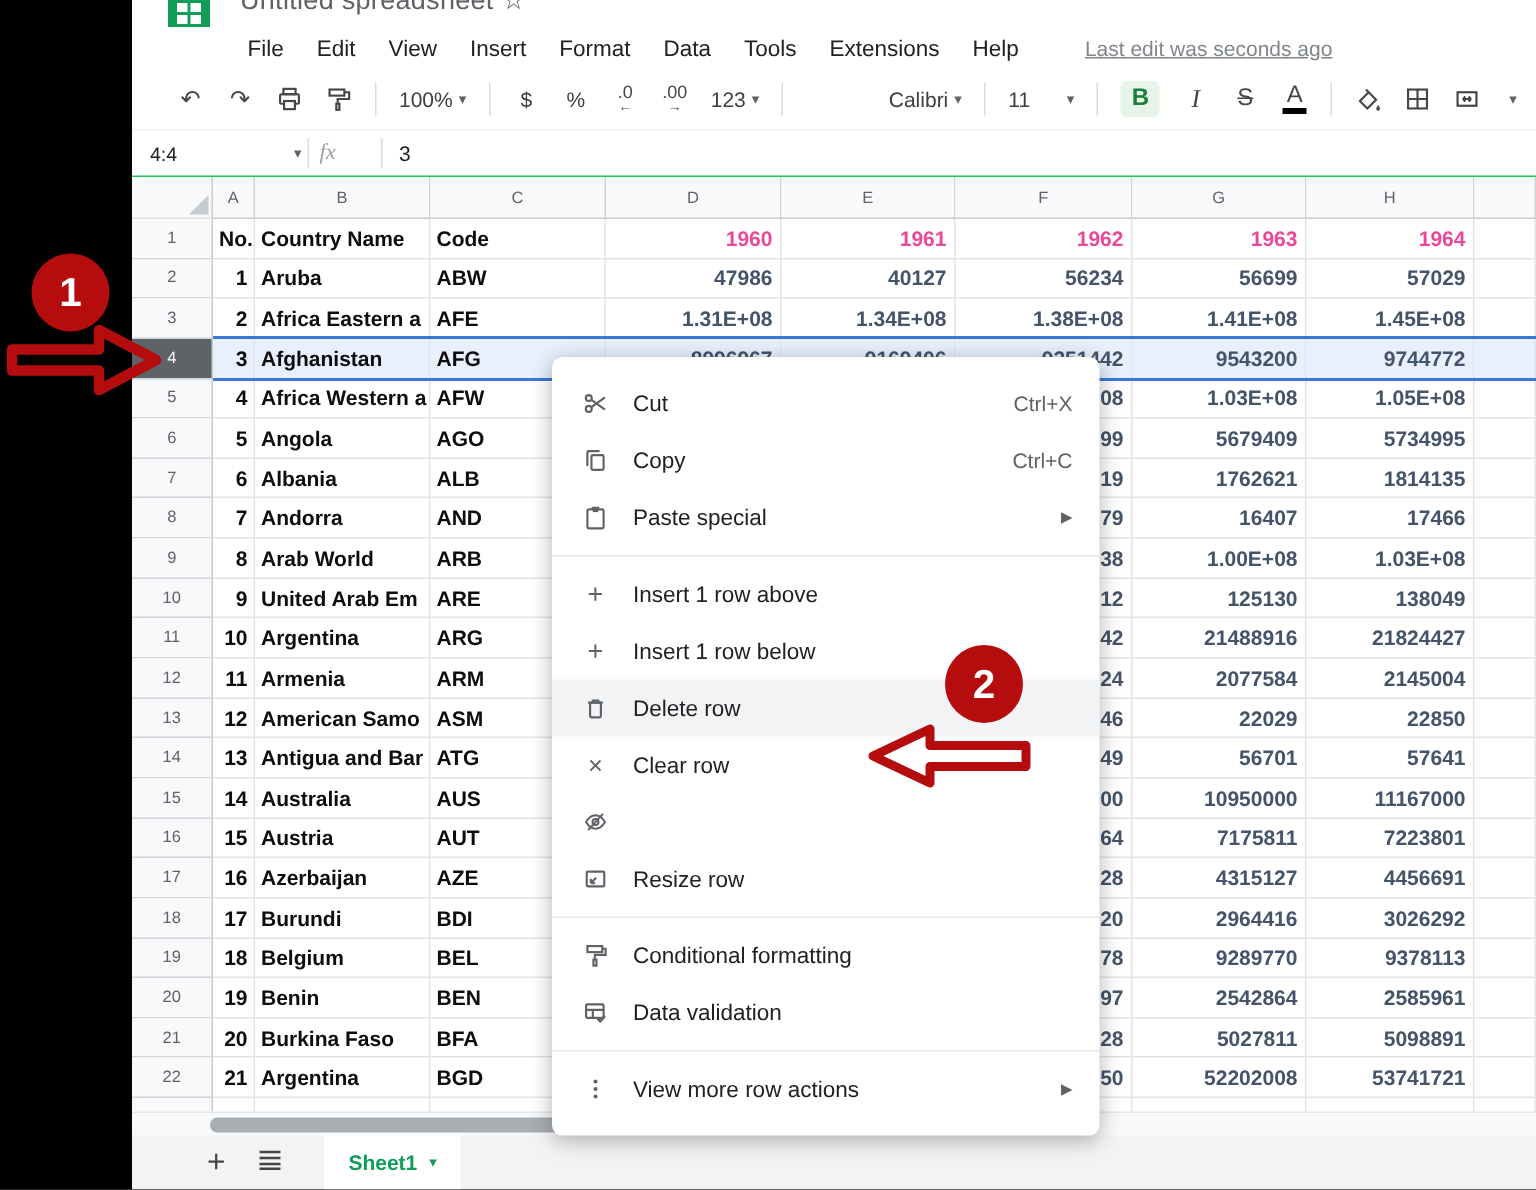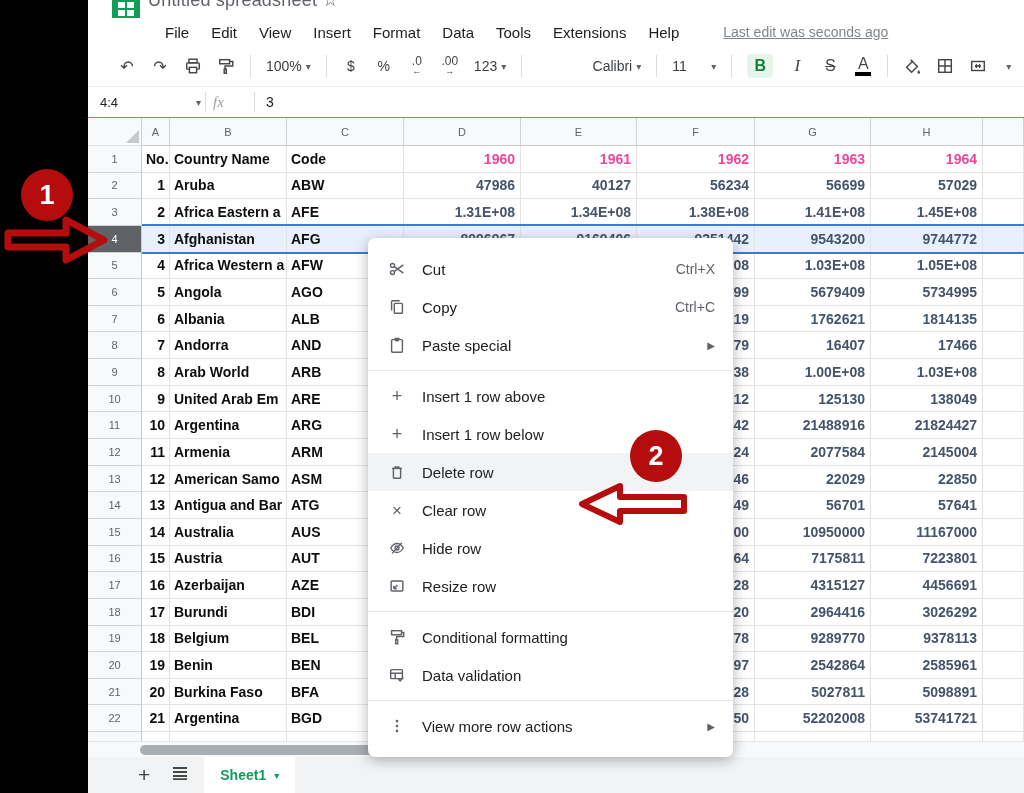--- a/index.html
+++ b/index.html
@@ -6,21 +6,21 @@
   .screen{position:relative;width:1024px;height:793px;overflow:hidden;background:#000;
           font-family:"Liberation Sans",sans-serif;}
   .left-strip{position:absolute;left:0;top:0;width:88px;height:793px;background:#000;}
   .app{position:absolute;left:88px;top:0;width:936px;height:793px;background:#fff;}
 
   
   .titlebar{position:absolute;left:0;top:0;width:936px;height:18px;overflow:hidden;background:#fff;}
   .sheets-logo{position:absolute;left:24px;top:-12px;width:28px;height:38px;background:#0f9d58;border-radius:5px;}
   .sheets-logo .lg{position:absolute;left:6px;top:14px;width:16px;height:14px;}
   .sheets-logo .lg div{position:absolute;background:#fff;}
-  .title-clip{position:absolute;left:60px;top:0;width:400px;height:11px;overflow:hidden;}
+  .title-clip{position:absolute;left:72px;top:0;width:400px;height:11px;overflow:hidden;}
   .title-clip span{display:block;transform:translateY(-11px);font-size:18px;color:#5f6368;letter-spacing:.2px;}
 
   
   .menubar{position:absolute;left:0;top:18px;width:936px;height:28px;background:#fff;display:flex;align-items:center;gap:22px;padding-left:77px;box-sizing:border-box;font-size:15px;color:#202124;}
   .menubar .mi{cursor:default;}
   .last-edit{margin-left:22px;color:#80868b;font-size:14px;text-decoration:underline;}
 
   
   .toolbar{position:absolute;left:0;top:46px;width:936px;height:41px;background:#fff;display:flex;align-items:center;gap:15px;padding-left:30px;box-sizing:border-box;color:#444746;border-bottom:1px solid #eef0f2;}
   .tb-btn{display:flex;align-items:center;justify-content:center;min-width:18px;height:24px;font-size:16px;color:#444746;}
@@ -63,21 +63,21 @@
   .c-year{font-size:14px;font-weight:700;color:#ec4899;justify-content:flex-end;padding-right:5px;}
   .selbg{background:#e8f0fe;}
   .sel-overlay{position:absolute;left:142px;top:224px;width:882px;height:30px;box-sizing:border-box;border-top:2px solid #3c78d8;border-bottom:2px solid #3c78d8;z-index:3;pointer-events:none;}
 
   
   .hscroll{position:absolute;left:0;top:741px;width:936px;height:16px;background:#f8f9fa;border-top:1px solid #e4e6e8;}
   .hthumb{position:absolute;left:52px;top:3px;width:320px;height:10px;border-radius:5px;background:#a9aeb3;}
   .sheetbar{position:absolute;left:0;top:757px;width:936px;height:36px;background:#f1f3f4;display:flex;align-items:center;}
   .sb-plus{margin-left:50px;font-size:21px;color:#444746;}
   .sb-menu{margin-left:22px;}
-  .sheet-tab{margin-left:16px;height:36px;background:#fff;display:flex;align-items:center;padding:0 16px;}
+  .sheet-tab{margin-left:28px;height:36px;background:#fff;display:flex;align-items:center;padding:0 16px;}
   .sheet-tab .nm{color:#0f9d58;font-weight:700;font-size:14px;}
   .sheet-tab .caret{color:#0f9d58;margin-left:8px;font-size:10px;}
 
   
   .ctxmenu{position:absolute;left:368px;top:238px;width:365px;box-sizing:border-box;background:#fff;border-radius:7px;
            box-shadow:0 3px 14px rgba(0,0,0,.3);padding:12px 0;z-index:20;}
   .cm-item{height:38px;display:flex;align-items:center;padding:0 18px;font-size:15px;color:#202124;}
   .cm-item.hl{background:#f1f3f4;}
   .cm-ic{width:22px;display:flex;align-items:center;justify-content:center;margin-right:14px;color:#5f6368;font-size:16px;}
   .cm-label{flex:1;}
@@ -561,21 +561,20 @@
         <span class="cm-label">Clear row</span>
       </div>
       <div class="cm-item">
         <span class="cm-ic">
           <svg width="18" height="18" viewBox="0 0 20 20" fill="none" stroke="#5f6368" stroke-width="1.5">
             <path d="M3 10c2-3.4 4.8-5 7-5s5 1.6 7 5c-2 3.4-4.8 5-7 5s-5-1.6-7-5z"></path>
             <circle cx="10" cy="10" r="2.2"></circle>
             <path d="M4.5 16 L15.5 4"></path>
           </svg>
         </span>
-        <span class="cm-label">Hide row</span>
       </div>
       <div class="cm-item">
         <span class="cm-ic">
           <svg width="18" height="18" viewBox="0 0 20 20" fill="none" stroke="#5f6368" stroke-width="1.6">
             <rect x="3.5" y="4.5" width="13" height="11" rx="1"></rect>
             <path d="M6.5 13h3.2M6.5 13V9.8M6.5 13l4-4"></path>
           </svg>
         </span>
         <span class="cm-label">Resize row</span>
       </div>

